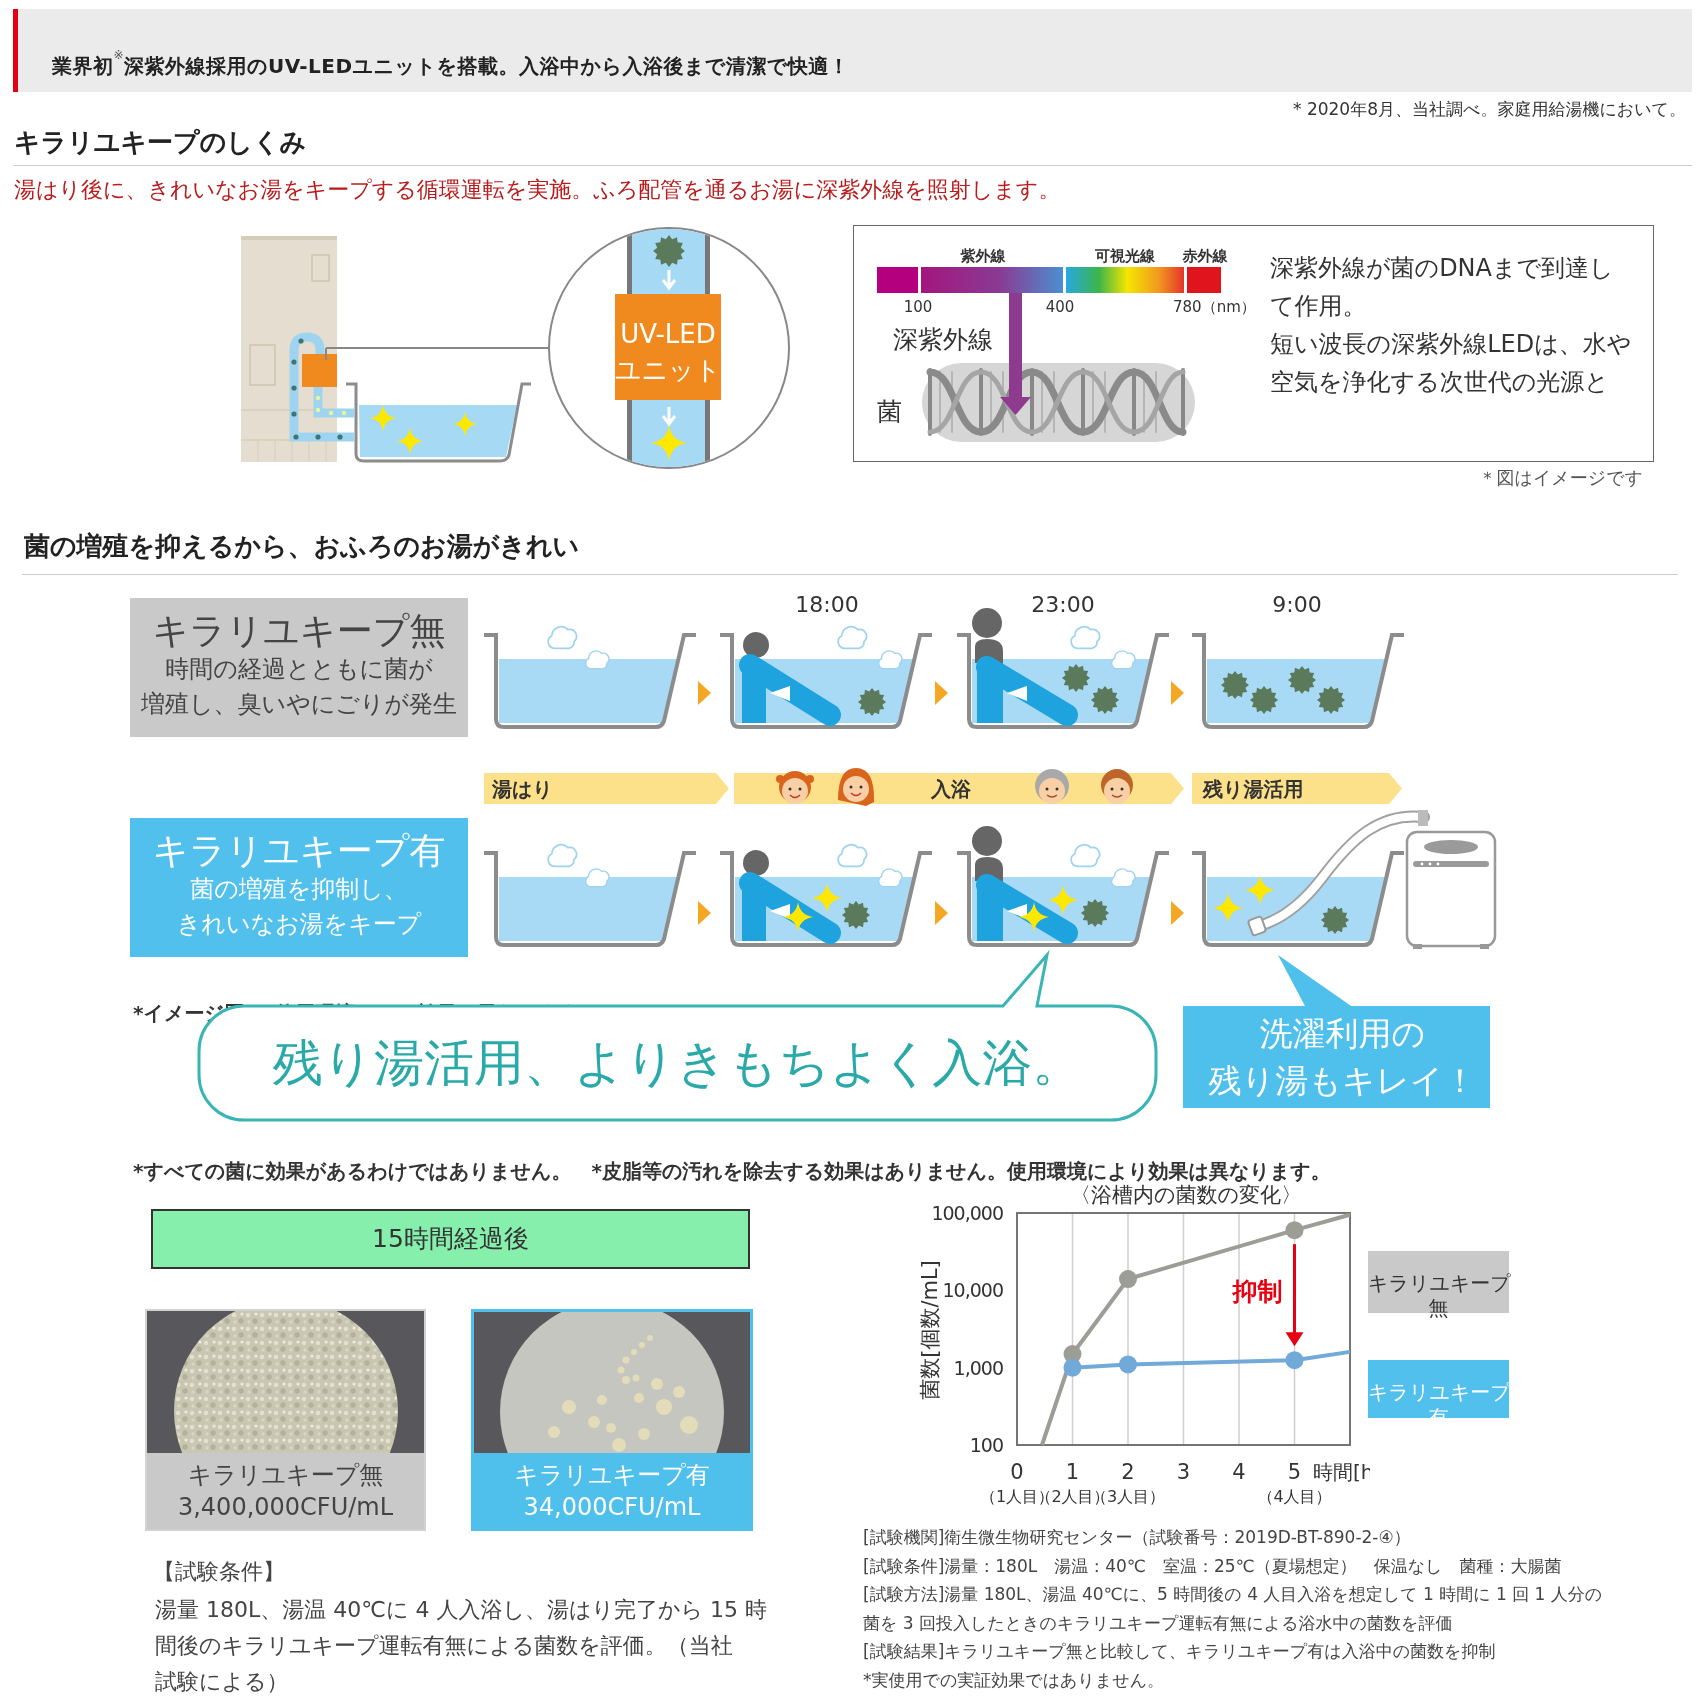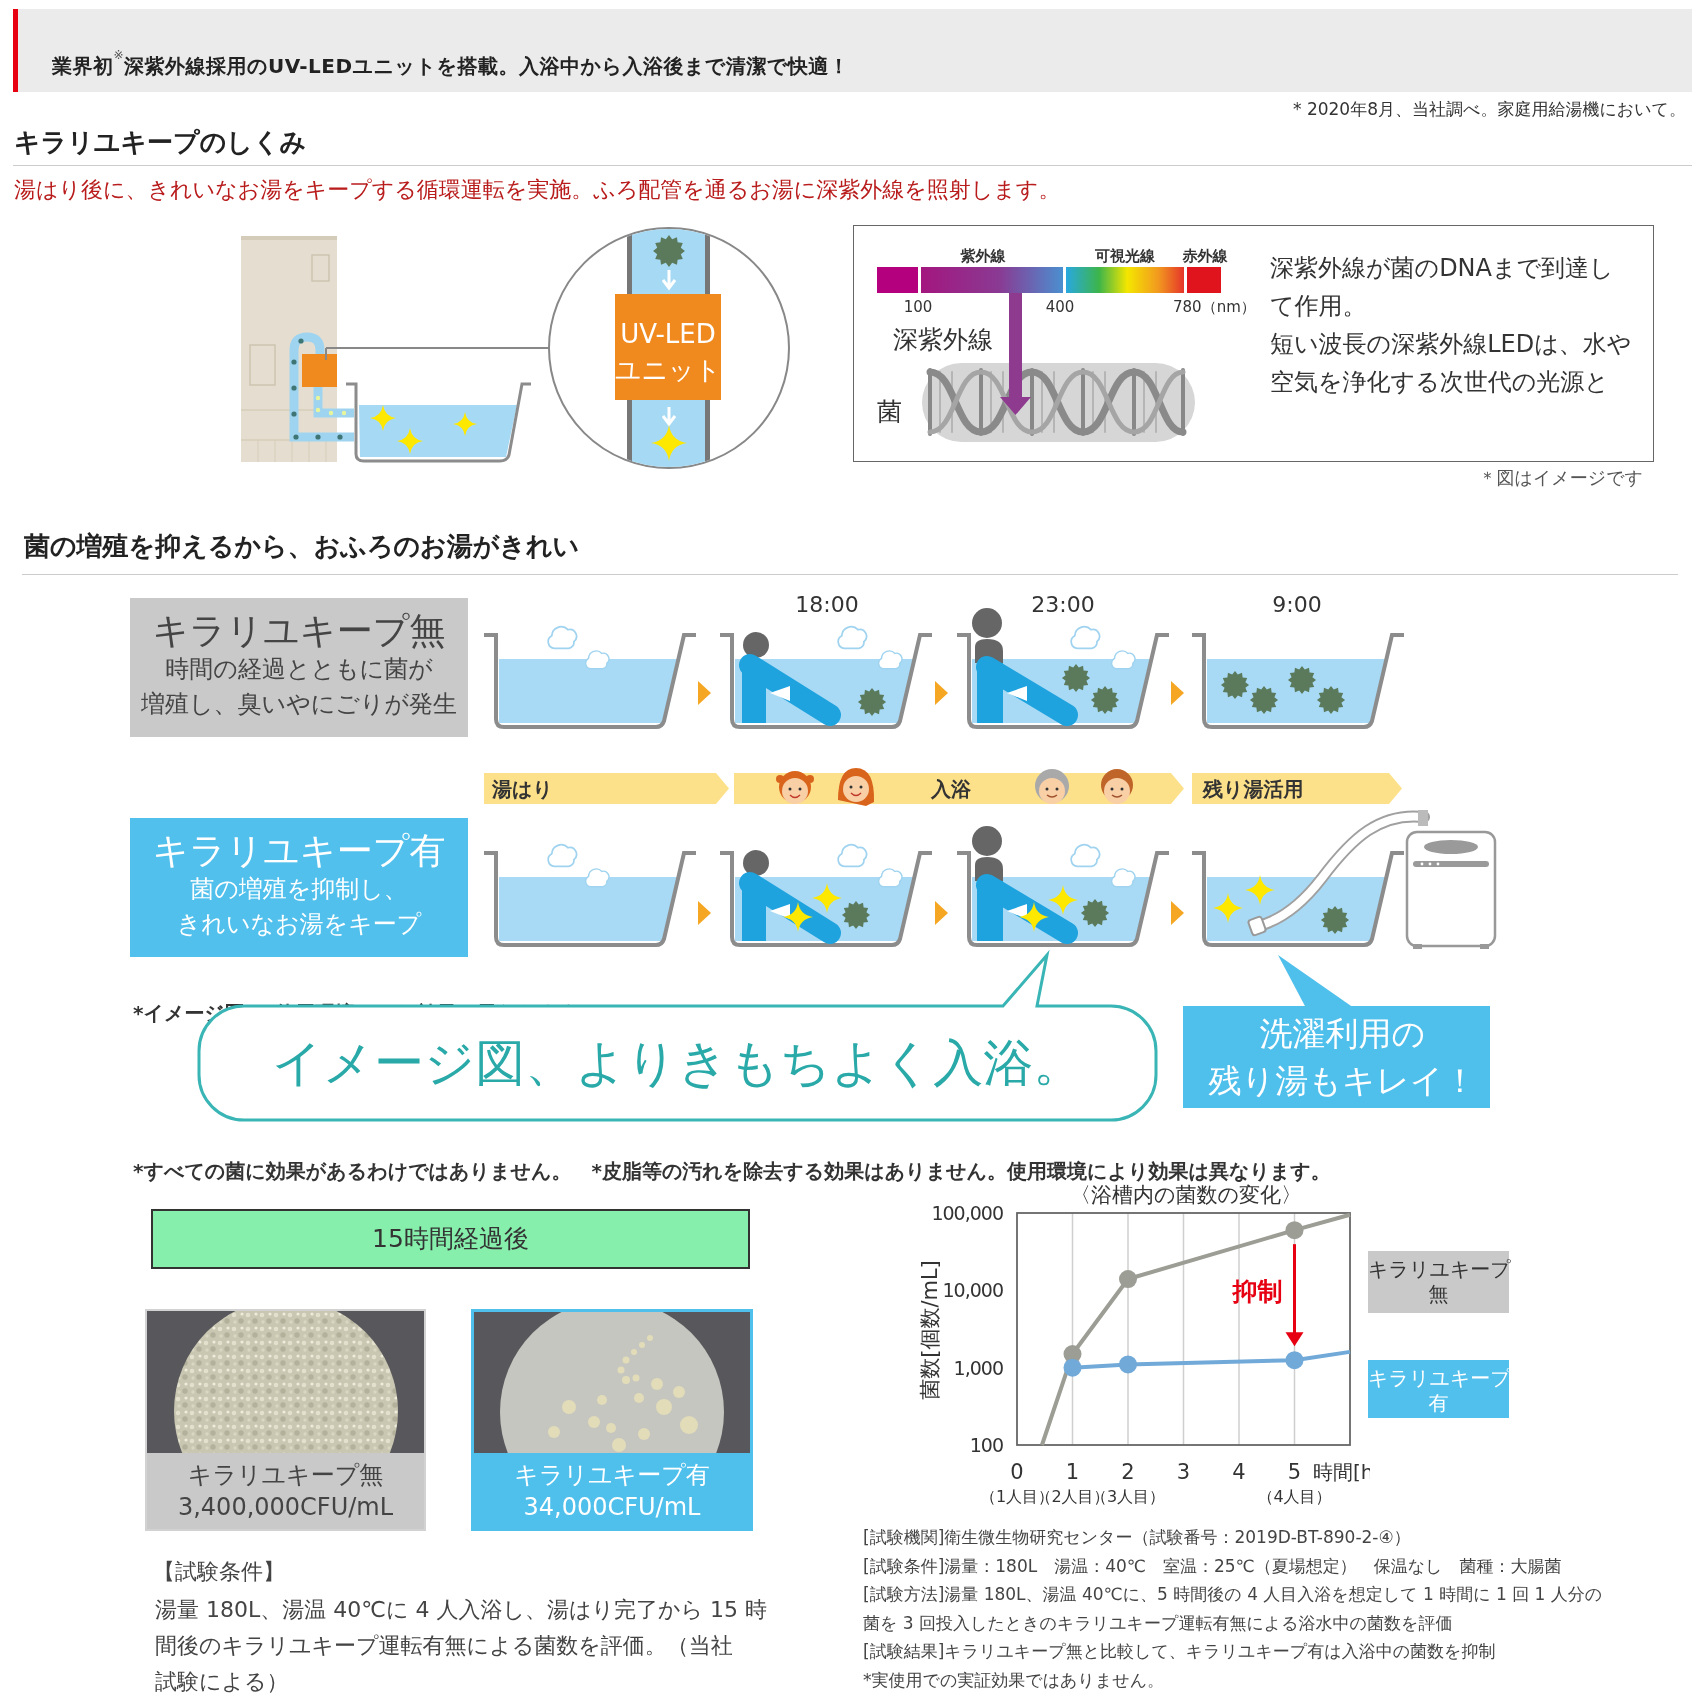--- a/index.html
+++ b/index.html
@@ -22,21 +22,21 @@
   .blue-box { background:#52c0ec; color:#fff; }
   .time-label { font-size:22px; color:#333; width:100px; text-align:center; }
   .bold-note { font-size:20px; font-weight:bold; color:#333; white-space:nowrap;margin-top:26px; }
   .bubble-text { font-size:50px; color:#2aa9a9; white-space:nowrap; text-align:center; line-height:60px; }
   .callout-text { font-size:33px; color:#fff; text-align:center; line-height:47px; white-space:nowrap;margin-left:12px; }
   .result-title { border:2px solid #333; box-sizing:border-box; text-align:center; font-size:25px; line-height:56px; color:#333; background:#86efac; }
   .dish { box-sizing:border-box; }
   .dish .label { text-align:center; font-size:24px; line-height:32px; padding-top:6px; white-space:nowrap; }
   .cond { font-size:22px; line-height:36px; color:#444; white-space:nowrap; }
   .chart-note { font-size:17px; line-height:28.6px; color:#444; white-space:nowrap; }
-  .legend-box { text-align:center; font-size:20px; line-height:25px; box-sizing:border-box; padding-top:6px; white-space:nowrap; }
+  .legend-box { text-align:center; font-size:20px; line-height:25px; box-sizing:border-box; padding-top:20px; white-space:nowrap; }
   svg text { font-family:"DejaVu Sans","Liberation Sans",sans-serif; }
 </style>
 </head>
 <body>
 
 <svg width="0" height="0" style="position:absolute">
   <defs>
     <symbol id="sym-tub" viewBox="0 0 212 100">
       <path d="M15,28 L193,28 L178,92 L15,92 Z" fill="#a8daf5"></path>
       <path d="M0,4 H12 V88 Q12,96 20,96 H172 Q178,96 180,90 L200,4 H212" fill="none" stroke="#8c8c8c" stroke-width="4"></path>
@@ -344,21 +344,21 @@
 
 <div class="abs bold-note" style="left:133px;top:974px;">*イメージ図　*使用環境により効果は異なります。</div>
 
 <svg class="abs" style="left:190px;top:945px;" width="1320" height="185" viewBox="190 945 1320 185">
   <path d="M244,1006 H1003 L1047,955 L1037,1006 H1111 A45,45 0 0 1 1156,1051 V1075 A45,45 0 0 1 1111,1120 H244 A45,45 0 0 1 199,1075 V1051 A45,45 0 0 1 244,1006 Z" fill="#fff" stroke="#3ab5b5" stroke-width="3"></path>
   <g>
     <polygon points="1278,955 1306,1008 1354,1008" fill="#4fbfec"></polygon>
     <rect x="1183" y="1006" width="307" height="102" fill="#4fbfec"></rect>
   </g>
 </svg>
-<div class="abs bubble-text" style="left:199px;top:1033px;width:957px;">イメージ図、よりきもちよく入浴。</div>
+<div class="abs bubble-text" style="left:199px;top:1033px;width:957px;">残り湯活用、よりきもちよく入浴。</div>
 <div class="abs" style="left:1183px;top:1010px;width:307px;">
   <div class="callout-text">洗濯利用の</div>
   <div class="callout-text">残り湯もキレイ！</div>
 </div>
 <div class="abs bold-note" style="left:133px;top:1132px;">*すべての菌に効果があるわけではありません。　*皮脂等の汚れを除去する効果はありません。使用環境により効果は異なります。</div>
 
 <div class="abs result-title" style="left:151px;top:1209px;width:599px;height:60px;">15時間経過後</div>
 
 <div class="abs dish" style="left:145px;top:1309px;width:281px;height:222px;border:2px solid #d2d2d2;background:#c9c9c9;">
   <svg width="277" height="142" viewBox="0 0 277 142" style="display:block;">

